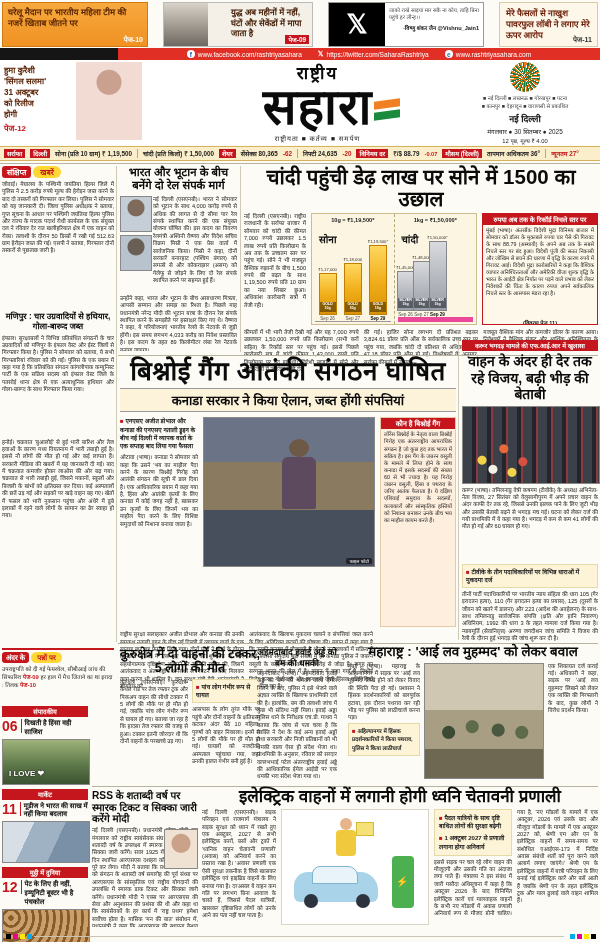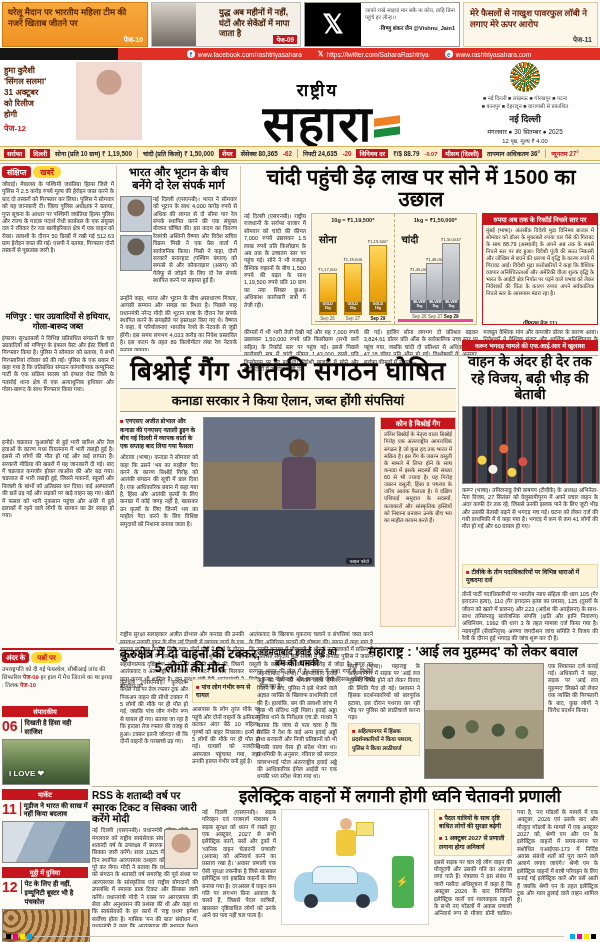--- a/index.html
+++ b/index.html
@@ -23,21 +23,21 @@
   .goldbar{width:16px;background:linear-gradient(180deg,#ffd75e,#f0ac17 55%,#d89205);border:1px solid #c07f00;position:relative;}
   .silvbar{width:16px;background:linear-gradient(180deg,#d8dade,#b4b7bd 55%,#9a9da3);border:1px solid #83868c;position:relative;}
   .btag{position:absolute;left:0;right:0;bottom:2px;text-align:center;font-size:3.6px;font-weight:bold;color:#fff;background:rgba(60,40,0,.55);line-height:1.1;padding:1px 0;}
   .stag{background:rgba(40,45,55,.6);}
 </style>
 </head>
 <body>
 
 <div class="page">
 
-  <div class="abs" style="left:2px;top:2px;width:596px;height:45px;display:flex;gap:3px;">
+  <div class="abs" style="left:2px;top:2px;width:596px;height:45px;display:flex;gap:15px;">
     <div style="width:146px;background:linear-gradient(180deg,#f7a93e,#f09122);border:1px solid #d07a10;position:relative;padding:4px 5px;box-sizing:border-box;">
       <div style="font-size:8.6px;font-weight:bold;color:#5d2703;line-height:1.25;">घरेलू मैदान पर भारतीय महिला टीम की नजरें खिताब जीतने पर</div>
       <div style="position:absolute;right:4px;bottom:2px;font-size:7px;font-weight:bold;color:#fff;">पेज-10</div>
     </div>
     <div style="width:150px;background:#f4efe7;border:1px solid #bbb;position:relative;display:flex;box-sizing:border-box;">
       <div class="photo" style="width:44px;height:100%;border:none;background:linear-gradient(180deg,#d8d2c8,#9a938a 60%,#6e6а62);background:linear-gradient(180deg,#d8d2c8,#9a938a 60%,#6e6862);"></div>
       <div style="flex:1;padding:4px 4px 2px 23px;position:relative;">
         <div style="font-size:8.4px;font-weight:bold;color:#47210a;line-height:1.25;">युद्ध अब महीनों में नहीं, घंटों और सेकेंडों में मापा जाता है</div>
         <div class="chip" style="position:absolute;right:3px;bottom:2px;font-size:6.4px;padding:0 3px;">पेज-09</div>
       </div>
@@ -81,21 +81,21 @@
         <div style="font-size:8.2px;font-weight:bold;color:#5a2408;line-height:1.35;">'सिंगल सलमा'</div>
         <div style="font-size:8.2px;font-weight:bold;color:#5a2408;line-height:1.35;">31 अक्टूबर</div>
         <div style="font-size:8.2px;font-weight:bold;color:#5a2408;line-height:1.35;">को रिलीज</div>
         <div style="font-size:8.2px;font-weight:bold;color:#5a2408;line-height:1.35;">होगी</div>
         <div class="red" style="font-size:8px;font-weight:bold;margin-top:2px;">पेज-12</div>
       </div>
       <div class="photo" style="width:66px;height:78px;border:none;background:radial-gradient(circle at 50% 26%,#caa08e 0 12px,#f2dbd2 13px),linear-gradient(180deg,#f6e8e2,#eccfc4);"></div>
     </div>
 
     <div class="abs" style="left:185px;top:0;width:265px;height:85px;text-align:center;">
-      <div style="font-size:17px;font-weight:bold;color:#0a0a0a;letter-spacing:2px;margin-top:18px;">राष्ट्रीय</div>
+      <div style="font-size:17px;font-weight:bold;color:#0a0a0a;letter-spacing:2px;margin-top:1px;">राष्ट्रीय</div>
       <div style="position:relative;display:inline-block;">
         <span style="font-size:50px;font-weight:900;color:#0a0a0a;line-height:.95;letter-spacing:1px;">सहारा</span>
         <span style="position:absolute;right:-28px;top:14px;width:26px;height:26px;">
           <span style="position:absolute;left:0;top:2px;width:26px;height:8px;background:#f08022;transform:skewY(-8deg);"></span>
           <span style="position:absolute;left:0;top:13px;width:26px;height:8px;background:#1a8a3c;transform:skewY(-8deg);"></span>
         </span>
       </div>
       <div style="font-size:6.8px;color:#222;margin-top:2px;letter-spacing:1px;">राष्ट्रीयता ■ कर्तव्य ■ समर्पण</div>
     </div>
 
@@ -230,21 +230,21 @@
                 <span class="bval">₹1,19,500*</span>
                 <div class="goldbar" style="height:68px;">
                   <span class="btag">GOLD 10g</span>
                 </div>
                 <span class="bdate" style="font-weight:bold;color:#111;">Sep 29</span>
               </div>
           </div>
         </div>
         <div style="flex:1;padding:2px 3px;display:flex;flex-direction:column;">
           <div style="font-size:5.6px;font-weight:bold;color:#222;text-align:center;">1kg = ₹1,50,000*</div>
-          <div style="flex:1;position:relative;display:flex;align-items:flex-end;justify-content:center;border-bottom:3px solid #ec4899;">
+          <div style="flex:1;position:relative;display:flex;align-items:flex-end;justify-content:flex-start;border-bottom:5px solid #ec4899;">
             <div style="position:absolute;left:4px;top:8px;font-size:10px;font-weight:bold;color:#111;">चांदी</div>
             <div class="barcol">
                 <span class="bval">₹1,45,000</span>
                 <div class="silvbar" style="height:38px;">
                   <span class="btag stag">SILVER 1kg</span>
                 </div>
                 <span class="bdate">Sep 26</span>
               </div>
             <div class="barcol">
                 <span class="bval">₹1,48,000</span>

